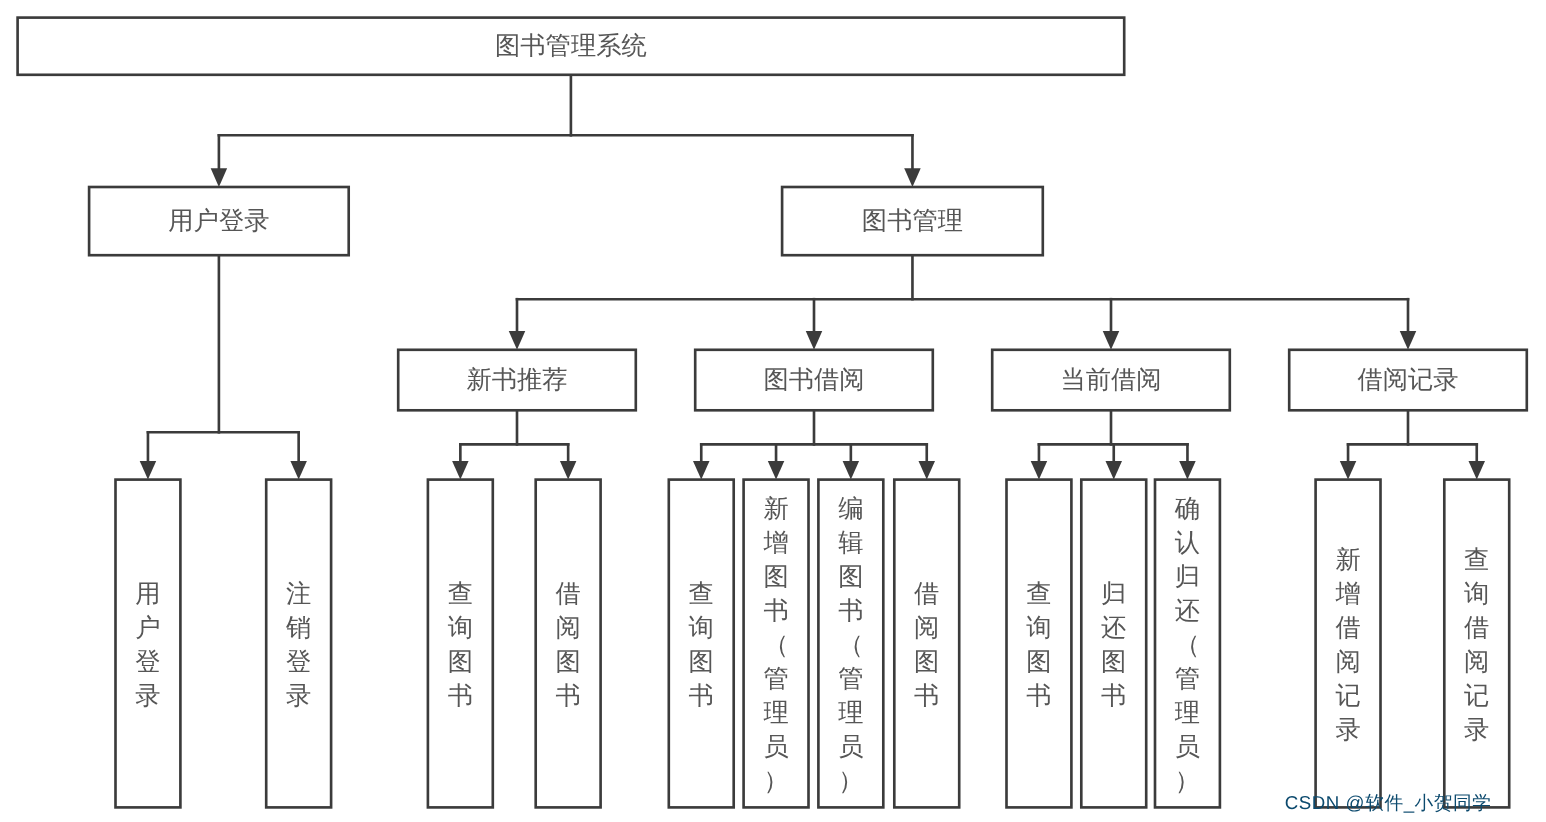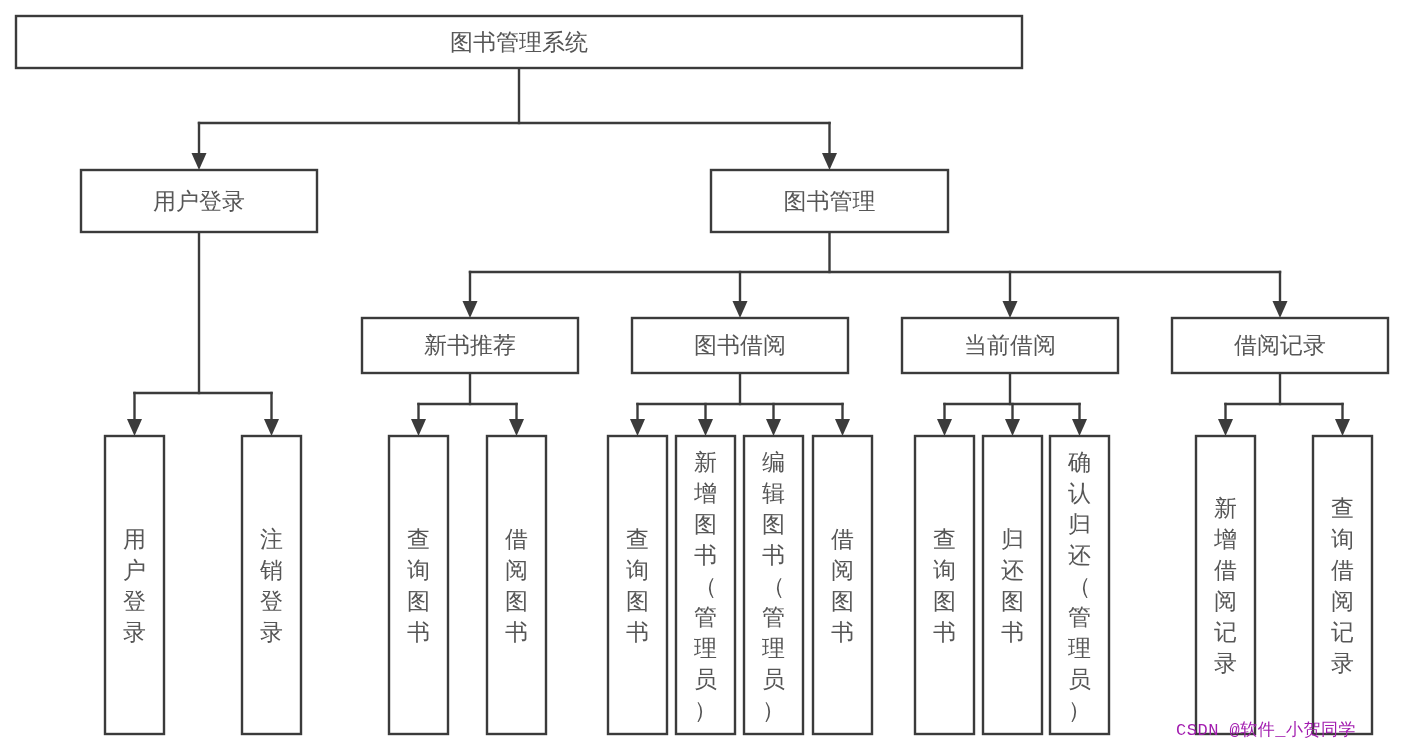--- a/index.html
+++ b/index.html
@@ -53,23 +53,23 @@
   .node-label-v {
     fill: #565656;
     font-family: "DejaVu Sans", "Liberation Sans", sans-serif;
     font-size: 23px;
     text-anchor: middle;
   }
   .watermark {
     position: absolute;
     right: 12px;
     bottom: 6px;
-    font-family: Liberation Mono, monospace;
+    font-family: Liberation Sans, sans-serif;
     font-size: 17px;
-    color: #a21caf;
+    color: #0c4a6e;
     letter-spacing: 0.5px;
     white-space: nowrap;
     user-select: none;
     margin-top: 44px;
   }
 </style>
 </head>
 <body>
 
 <div id="diagram-root">

